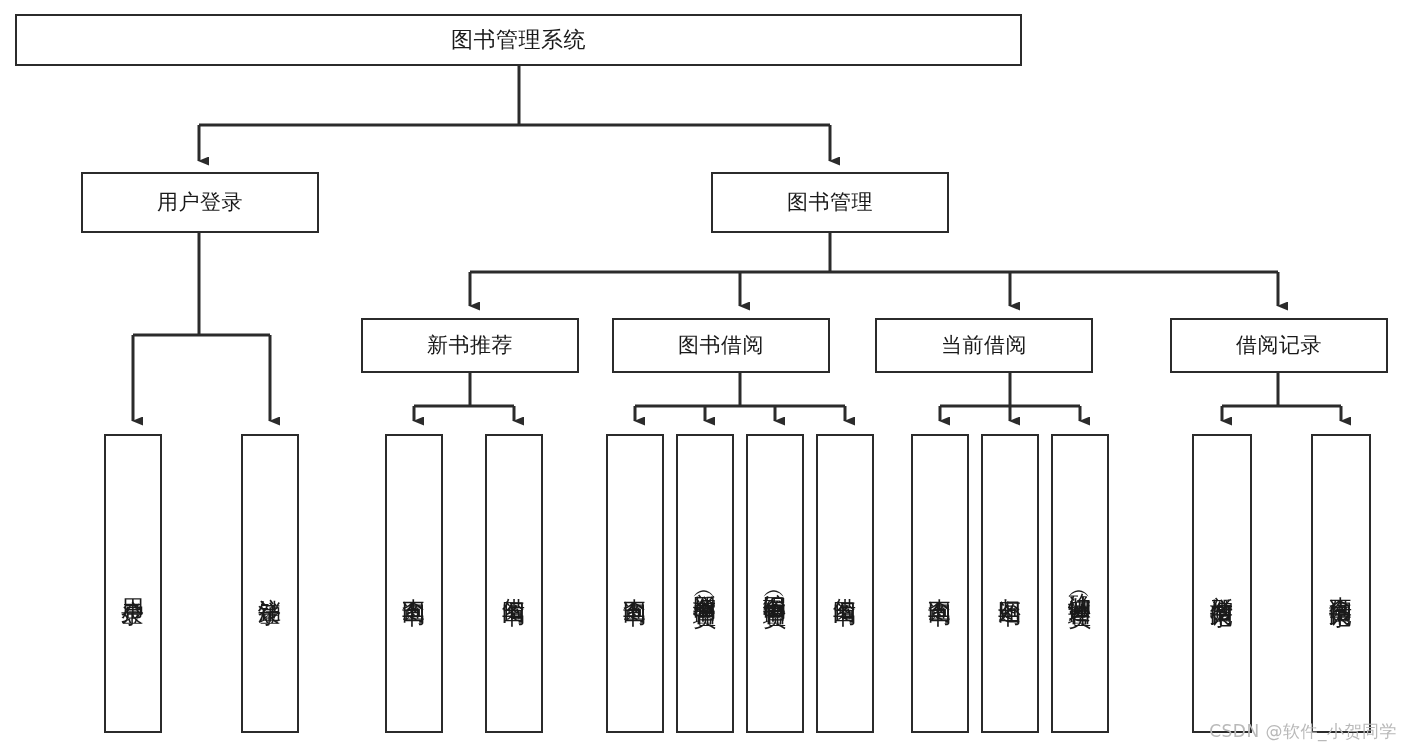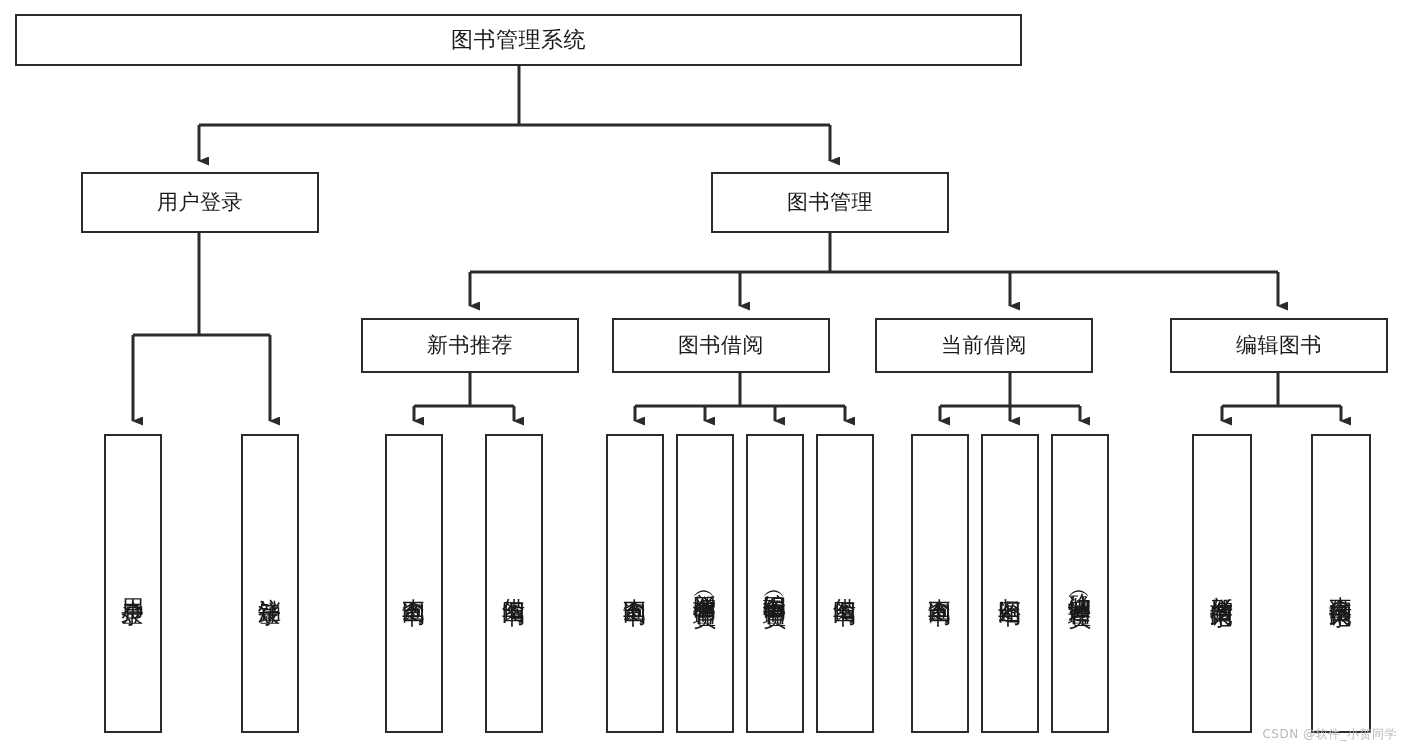--- a/index.html
+++ b/index.html
@@ -54,21 +54,21 @@
     font-size:23px;
     line-height:1.05;
     letter-spacing:2px;
     white-space:nowrap;
     max-height:100%;
   }
   .watermark{
     position:absolute;
     right:8px;
     bottom:4px;
-    font-size:12px;
+    font-size:17px;
     color:#b9b9b9;
     letter-spacing:0.5px;
     white-space:nowrap;
     user-select:none;
   }
 </style>
 </head>
 <body>
 
 <div id="canvas">
@@ -142,21 +142,21 @@
 
   <div class="node h" style="left:612px; top:318px; width:218px; height:55px;">
     <span class="lbl">图书借阅</span>
   </div>
 
   <div class="node h" style="left:875px; top:318px; width:218px; height:55px;">
     <span class="lbl">当前借阅</span>
   </div>
 
   <div class="node h" style="left:1170px; top:318px; width:218px; height:55px;">
-    <span class="lbl">编辑图书</span>
+    <span class="lbl">借阅记录</span>
   </div>
 
   <div class="node v" style="left:104px; top:434px; width:58px; height:299px;">
     <span class="lbl">用户登录</span>
   </div>
 
   <div class="node v" style="left:241px; top:434px; width:58px; height:299px;">
     <span class="lbl">注销登录</span>
   </div>
 

